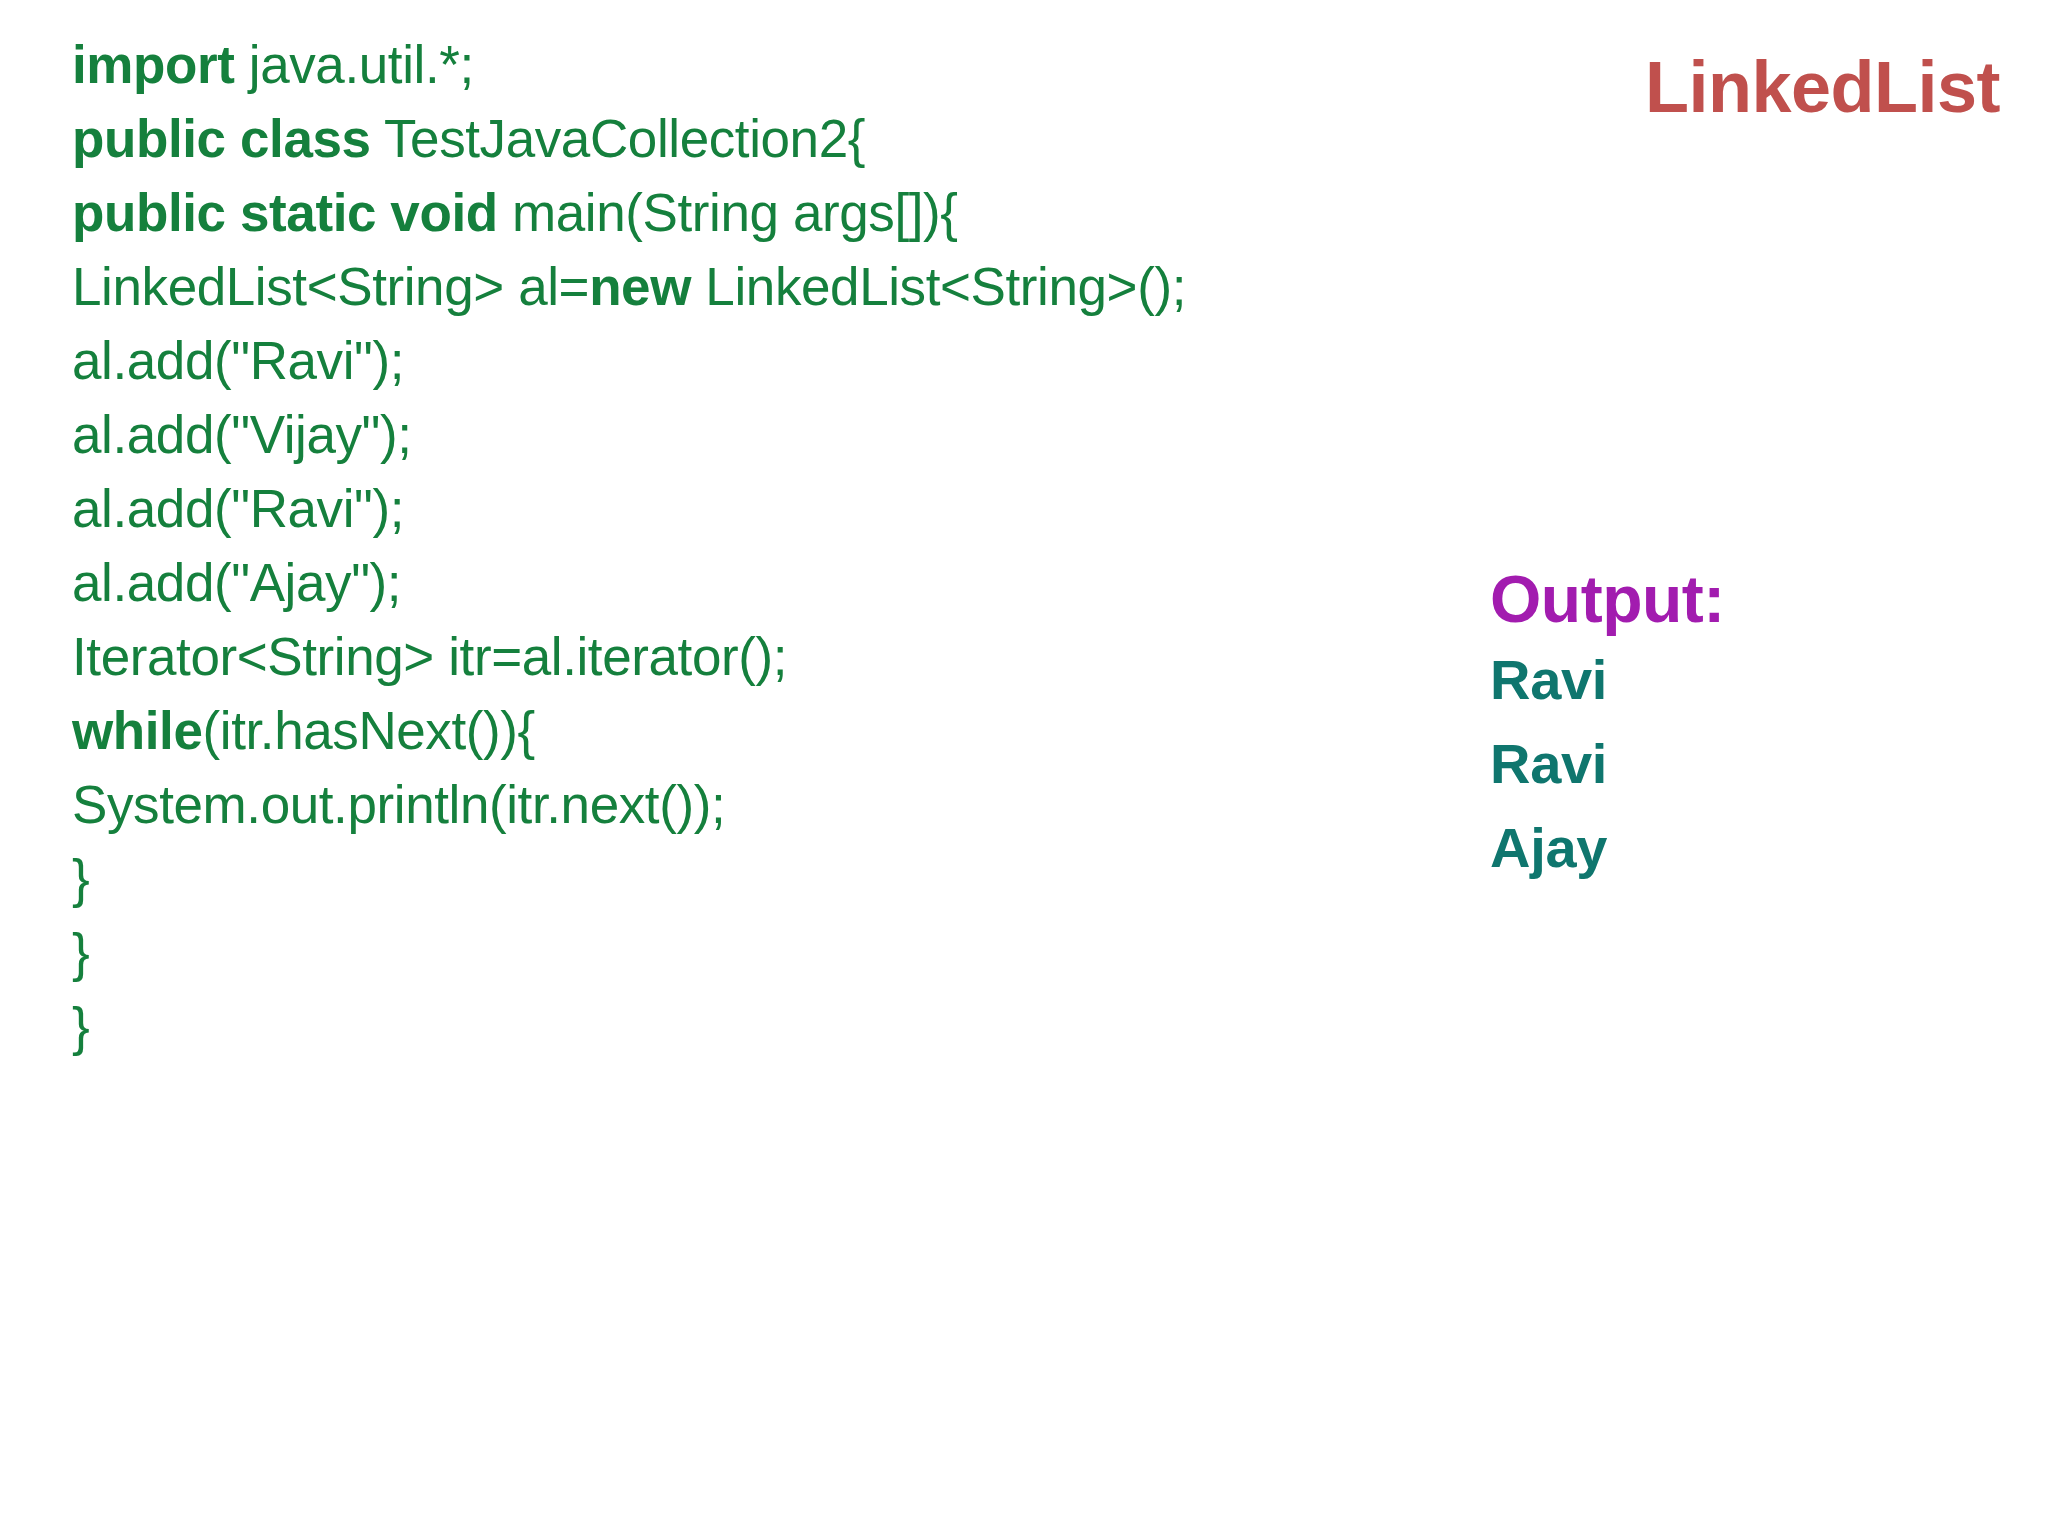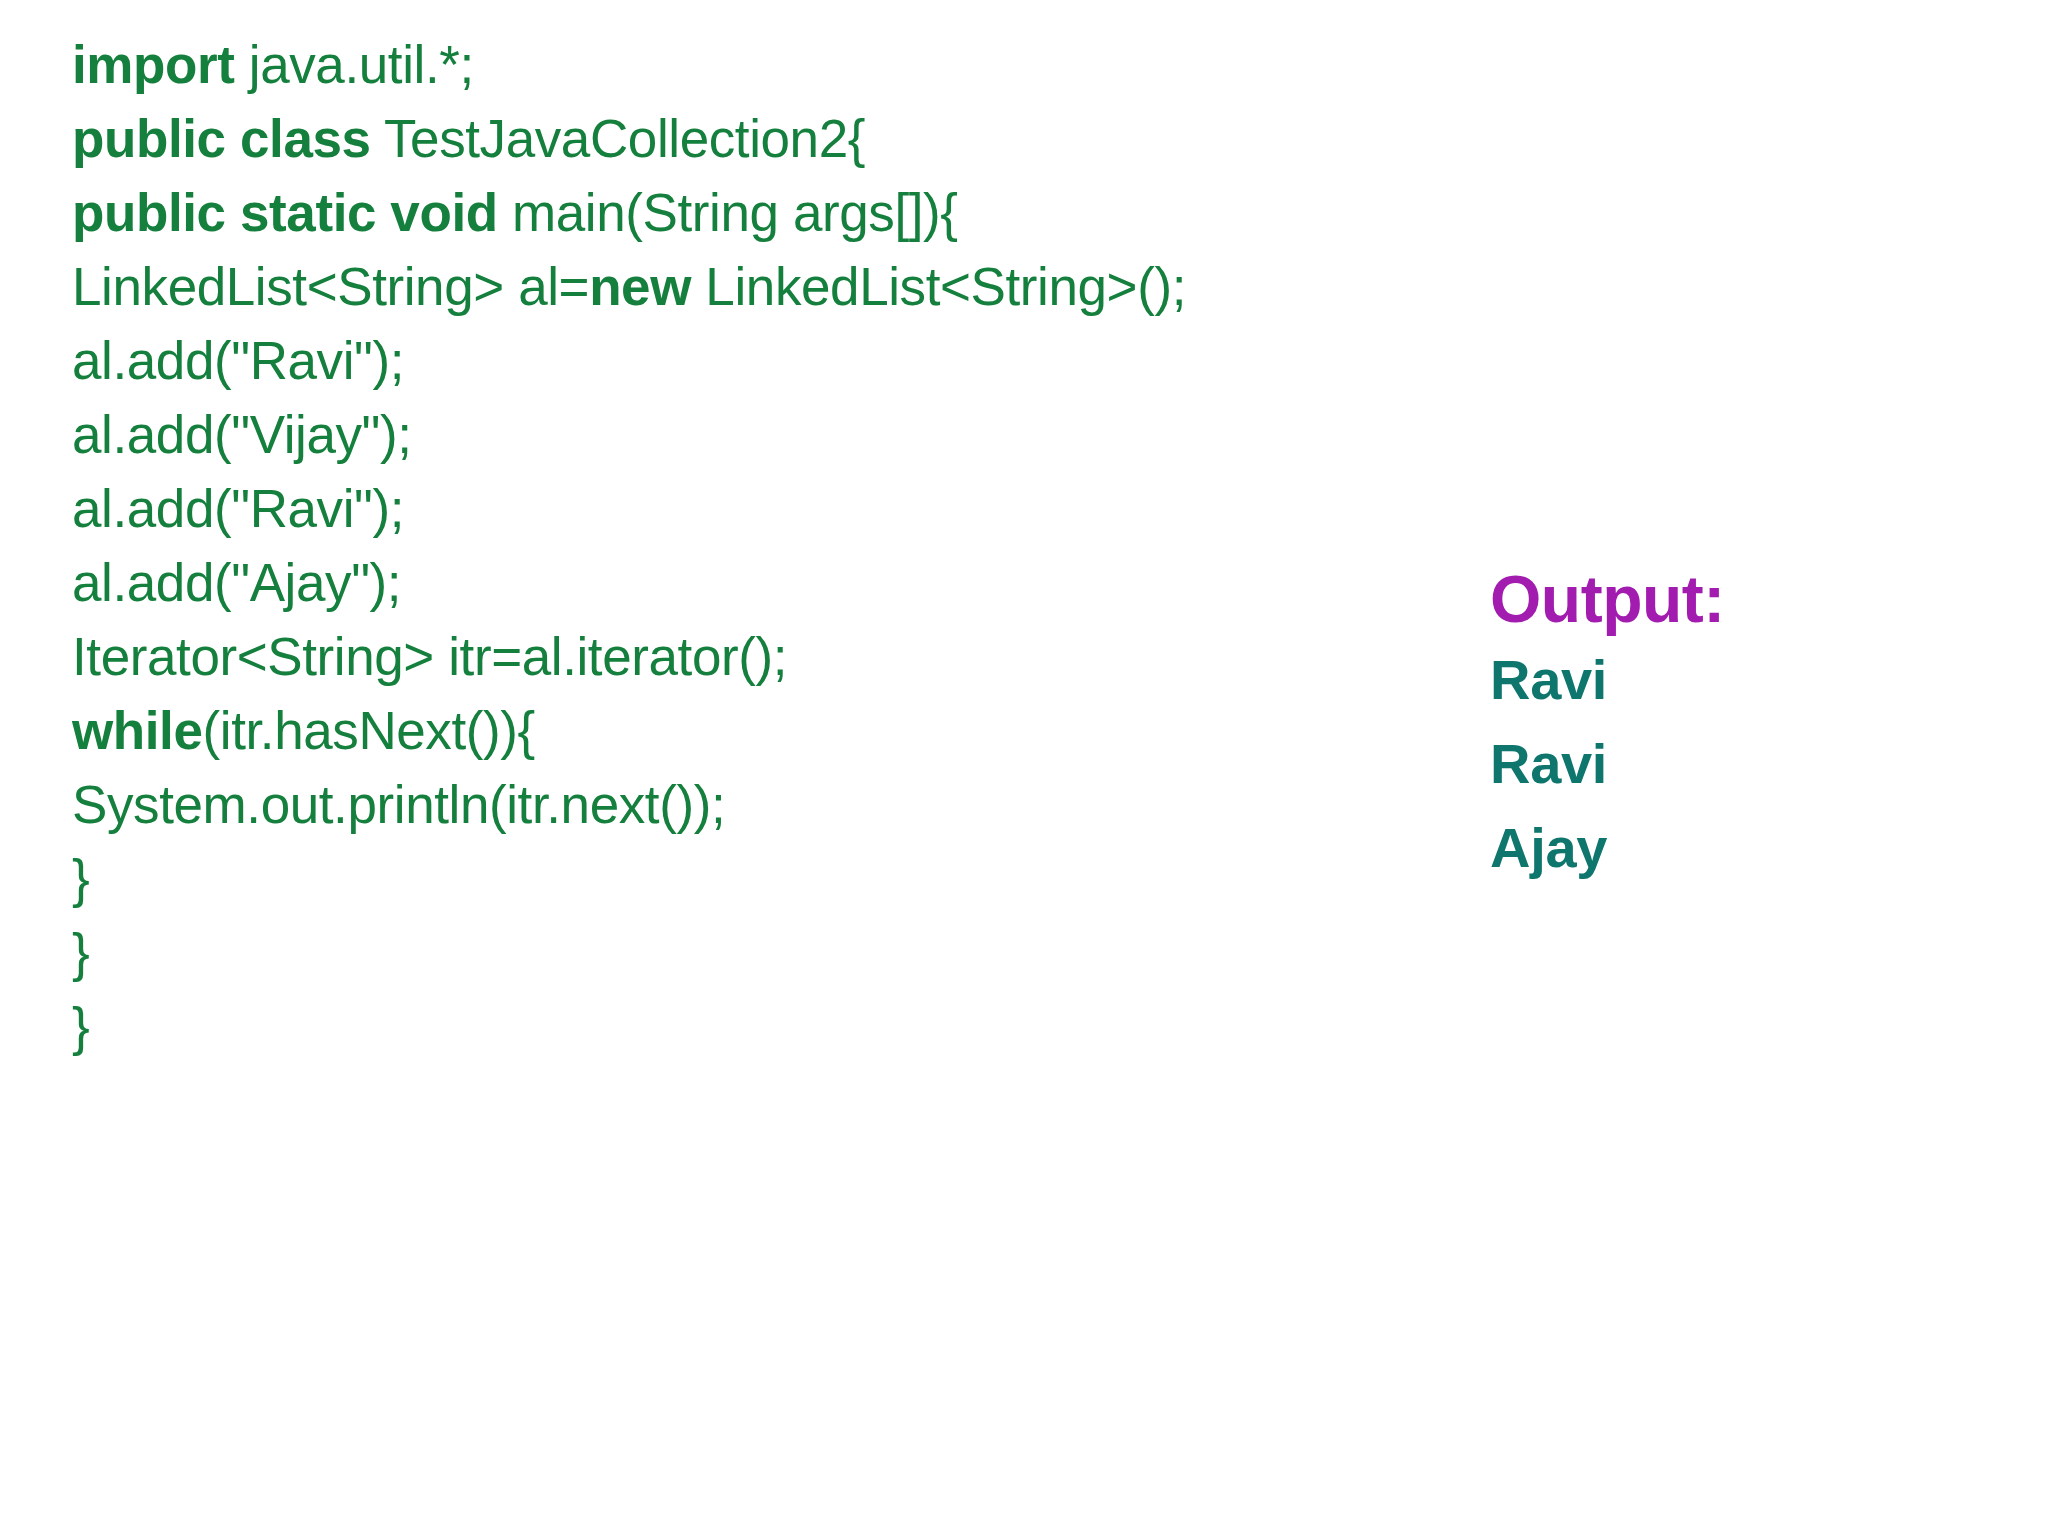--- a/index.html
+++ b/index.html
@@ -90,20 +90,21 @@
       <div class="code-line"><span>al.add("Ravi");</span></div>
       <div class="code-line"><span>al.add("Ajay");</span></div>
       <div class="code-line"><span>Iterator&lt;String&gt; itr=al.iterator();</span></div>
       <div class="code-line"><b>while</b><span>(itr.hasNext()){</span></div>
       <div class="code-line"><span>System.out.println(itr.next());</span></div>
       <div class="code-line"><span>}</span></div>
       <div class="code-line"><span>}</span></div>
       <div class="code-line"><span>}</span></div>
     </div>
 
+  <div class="title-heading">LinkedList</div>
 
   <div class="output-panel">
     <div class="output-heading">Output:</div>
     <div id="output-list">
         <div class="output-line">Ravi</div>
         <div class="output-line">Ravi</div>
         <div class="output-line">Ajay</div>
       </div>
   </div>
 

